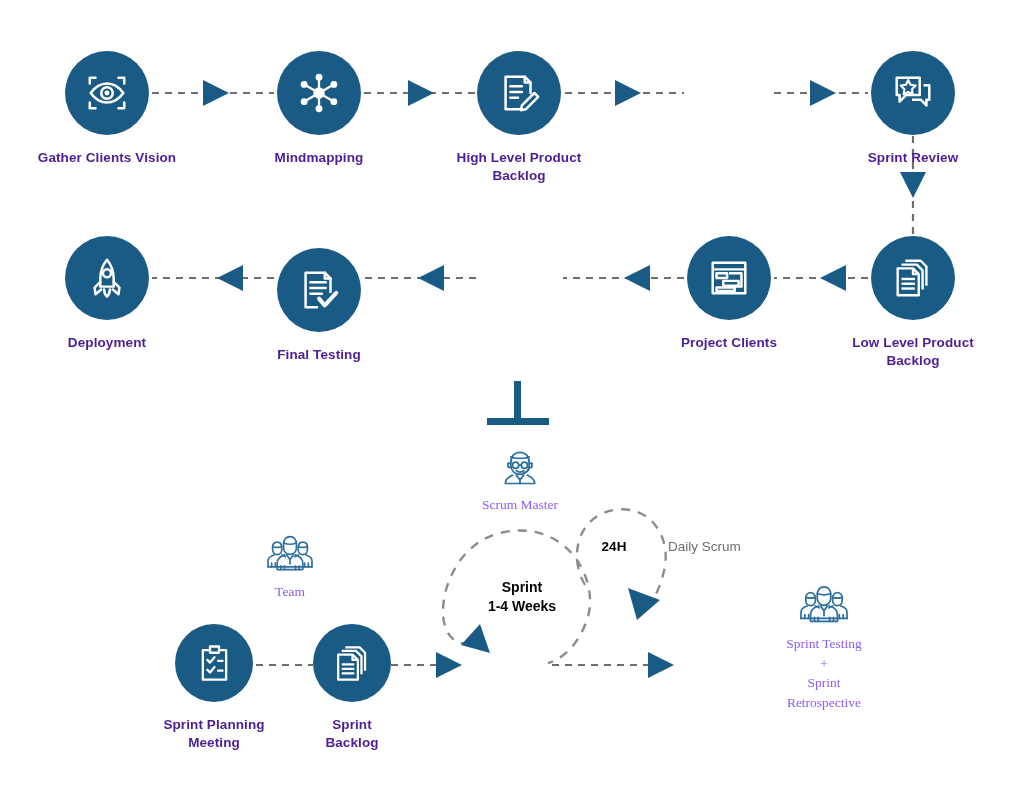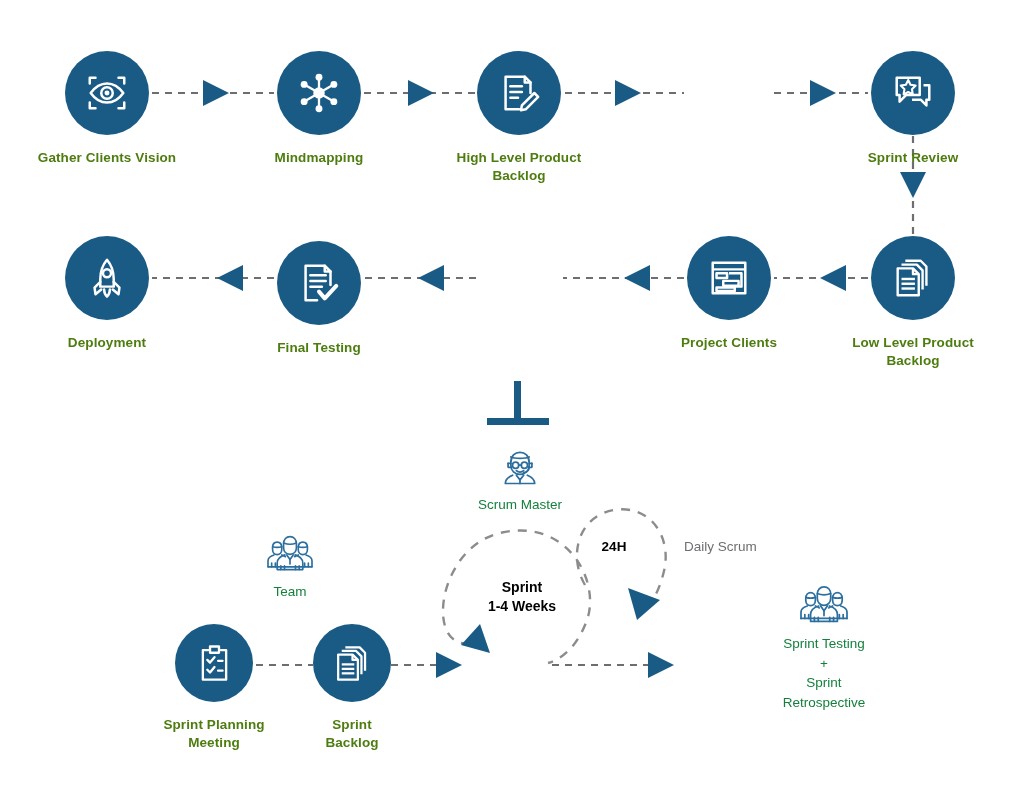--- a/index.html
+++ b/index.html
@@ -38,43 +38,44 @@
   }
   .disc.small {
     width: 78px;
     height: 78px;
   }
   .disc svg { display: block; }
   .node-label {
     margin-top: 14px;
     font-size: 13.5px;
     font-weight: bold;
-    color: #4d7c0f;
+    color: #4c1d95;
     line-height: 1.35;
     letter-spacing: 0.1px;
     white-space: pre-line;
   }
   
   .lineicon {
     position: absolute;
     width: 180px;
     text-align: center;
   }
   .lineicon .glyph {
     display: flex;
     align-items: flex-end;
     justify-content: center;
     height: 46px;
   }
   .lineicon .cap {
     margin-top: 6px;
     font-size: 13.5px;
-    color: #15803d;
+    color: #8b5cf6;
     line-height: 1.45;
     white-space: pre-line;
+    font-family: Liberation Serif, serif;
   }
   
   .ftext {
     position: absolute;
     text-align: center;
     color: #000000;
     line-height: 1.35;
     white-space: pre-line;
   }
   .ftext.bold { font-weight: bold; }
@@ -236,21 +237,21 @@
           <circle cx="24" cy="19" r="4.2"></circle>
           <path d="M17 28l-6 6 1 7 6-5"></path>
           <path d="M31 28l6 6-1 7-6-5"></path>
           <path d="M21 36c0 4 1.5 6 3 7.5 1.5-1.5 3-3.5 3-7.5"></path>
         </g>
       </svg>
     </div>
     <div class="node-label">Deployment</div>
   </div>
 
-  <div class="node" style="left:229px; top:241px;">
+  <div class="node" style="left:229px; top:248px;">
     <div class="disc">
       <svg width="46" height="46" viewBox="0 0 48 48">
         <g fill="none" stroke="#ffffff" stroke-width="2.6" stroke-linejoin="round" stroke-linecap="round">
           <path d="M10 6h20l6 6v14M10 6v36h12"></path>
           <path d="M30 6v6h6"></path>
           <line x1="15" y1="16" x2="31" y2="16"></line>
           <line x1="15" y1="22" x2="31" y2="22"></line>
           <line x1="15" y1="28" x2="27" y2="28"></line>
         </g>
         <path d="M24 33l6 7 12-13" fill="none" stroke="#ffffff" stroke-width="4.2" stroke-linecap="round" stroke-linejoin="round"></path>
@@ -409,15 +410,15 @@
     <div class="node-label">Sprint
 Backlog</div>
   </div>
 
 
   <div class="ftext bold" style="left:452px; top:578px; width:140px; font-size:14px;">Sprint
 1-4 Weeks</div>
 
   <div class="ftext bold" style="left:579px; top:538px; width:70px; font-size:13.5px;">24H</div>
 
-  <div class="ftext" style="left:668px; top:538px; width:110px; font-size:13.5px; color:#6d6e71; text-align:left;margin-left:16px;">Daily Scrum</div>
+  <div class="ftext" style="left:668px; top:538px; width:110px; font-size:13.5px; color:#6d6e71; text-align:left;">Daily Scrum</div>
 
 </div>
 
 </body></html>

